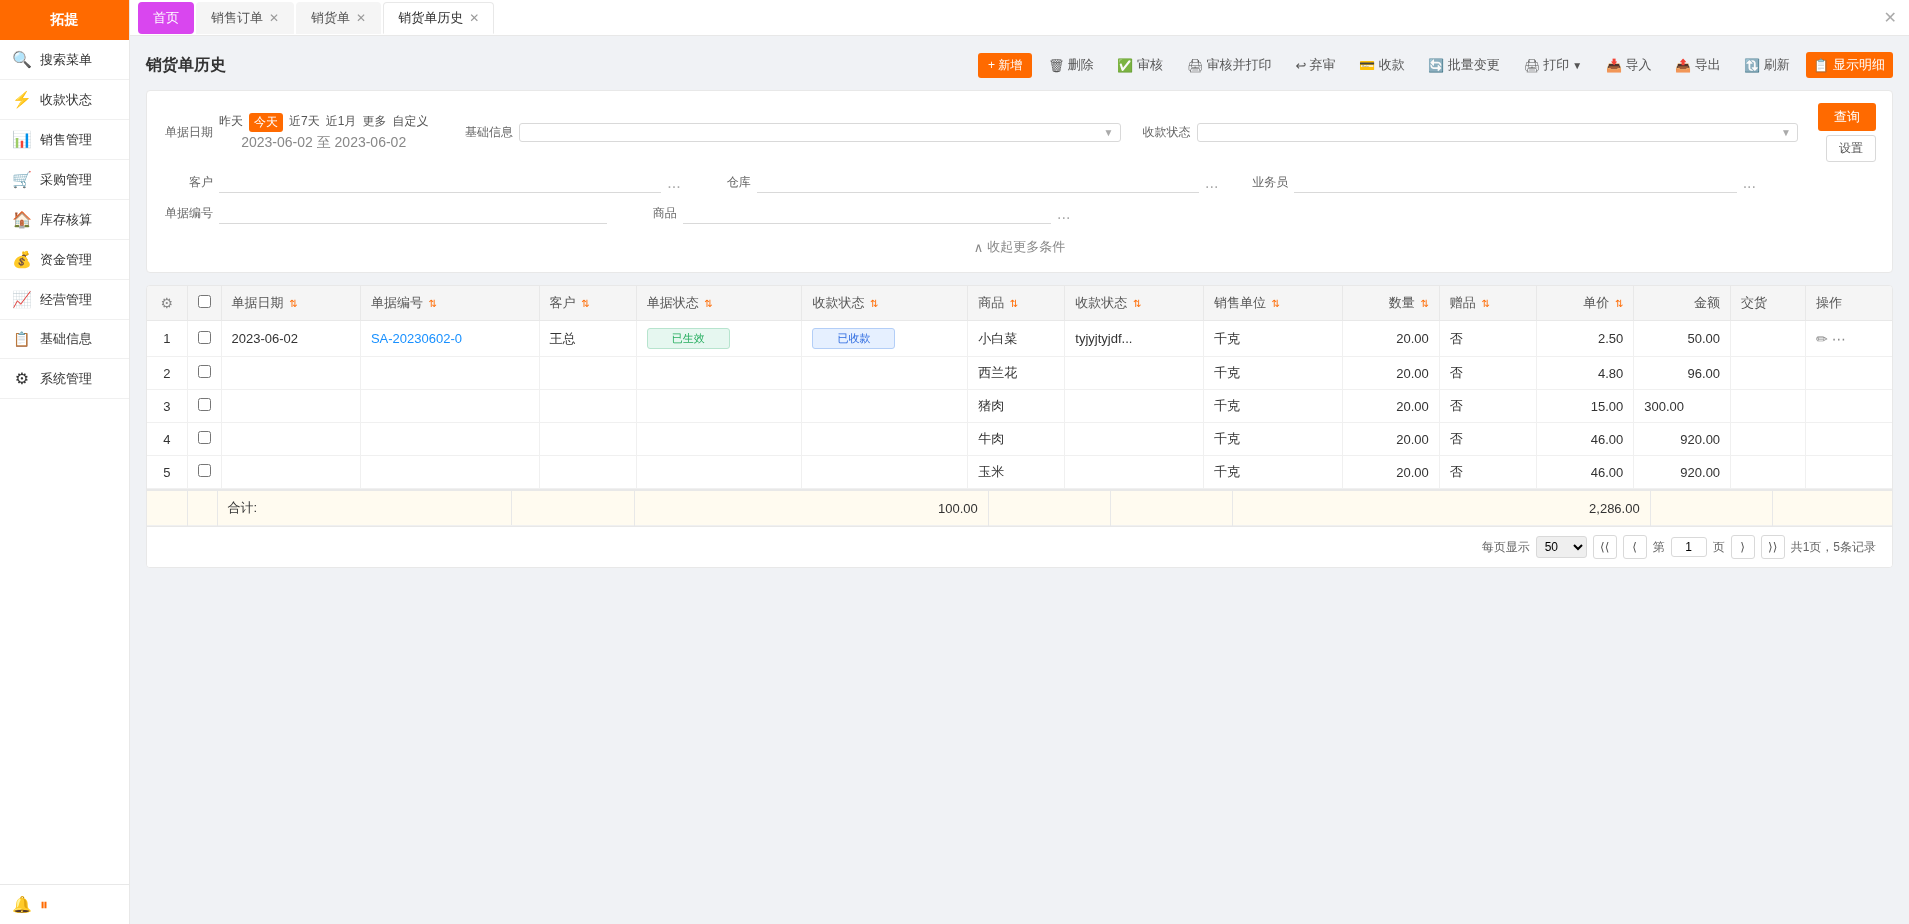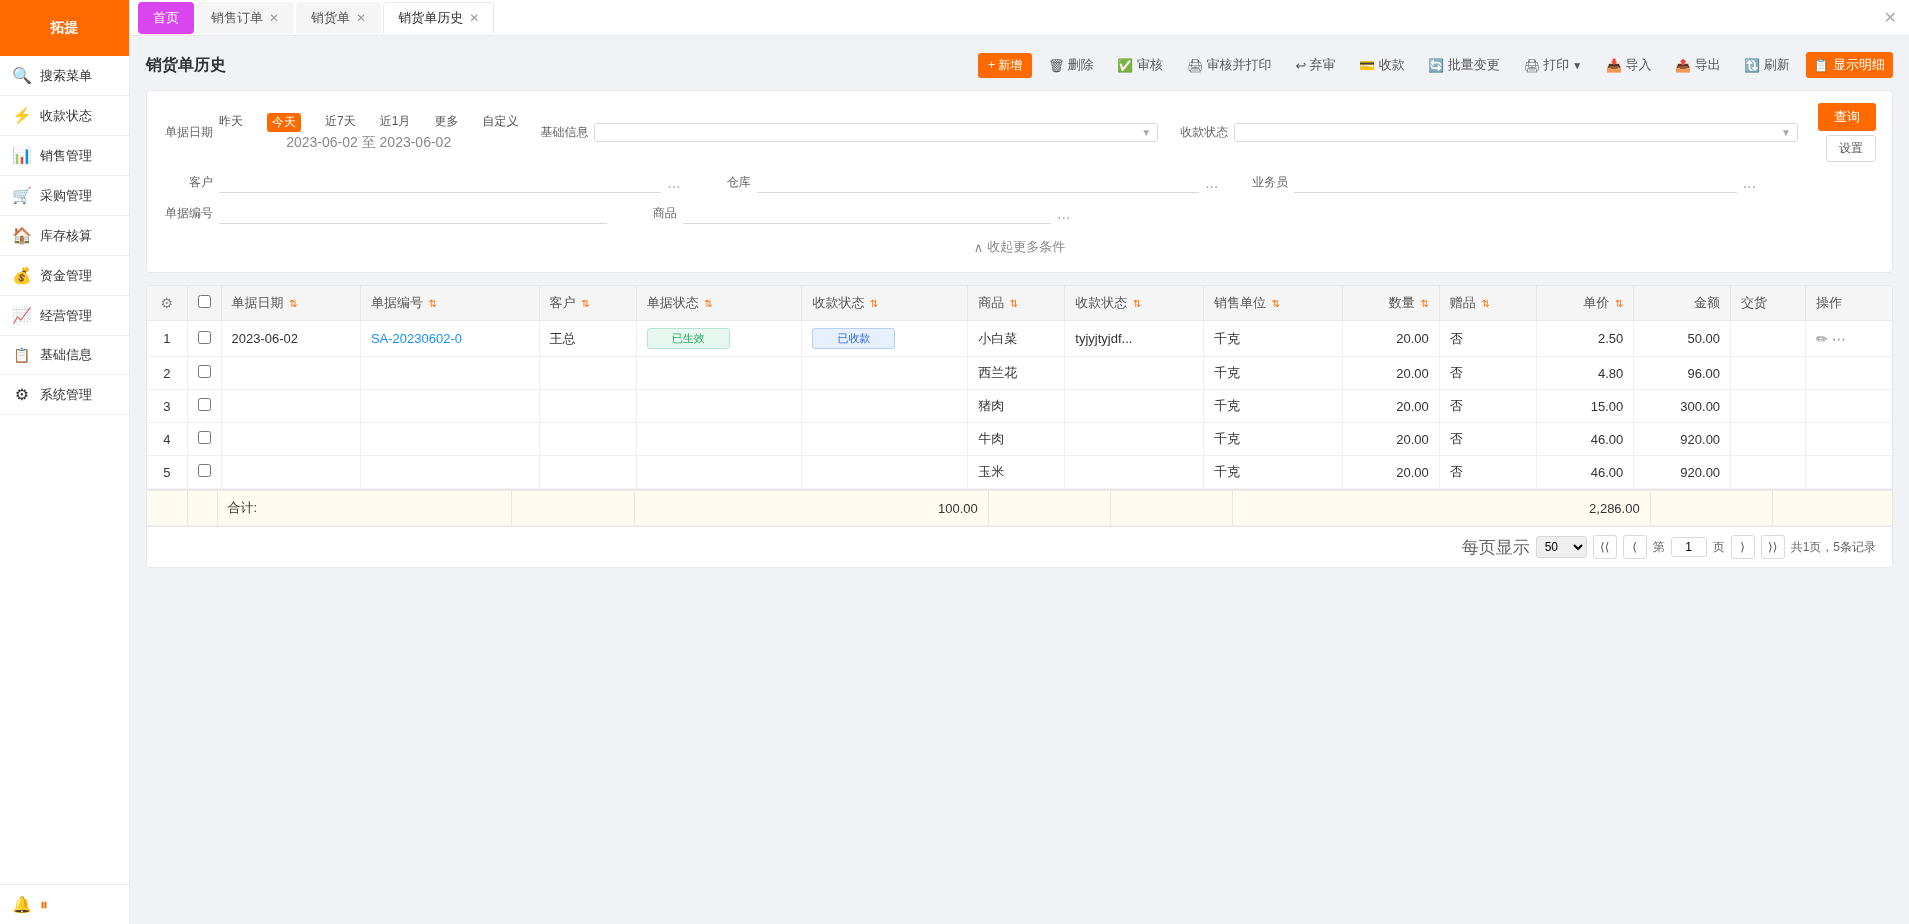--- a/index.html
+++ b/index.html
@@ -9,21 +9,21 @@
     .sidebar {
       width: 130px;
       background: #fff;
       border-right: 1px solid #e8e8e8;
       display: flex;
       flex-direction: column;
       height: 100%;
       flex-shrink: 0;
     }
     .sidebar-logo {
-      height: 56px;
+      height: 40px;
       background: #ff6a00;
       display: flex;
       align-items: center;
       justify-content: center;
       color: #fff;
       font-size: 14px;
       font-weight: bold;
     }
     .sidebar-item {
       display: flex;
@@ -149,21 +149,21 @@
       font-size: 12px;
       outline: none;
       background: transparent;
     }
     .filter-dots { color: #aaa; cursor: pointer; font-size: 16px; line-height: 1; }
     .date-range {
       display: flex;
       align-items: center;
       flex-direction: column;
     }
-    .date-shortcuts { display: flex; gap: 24px; margin-bottom: 2px; }
+    .date-shortcuts { display: flex; gap: 6px; margin-bottom: 2px; }
     .date-shortcut {
       font-size: 12px;
       color: #555;
       cursor: pointer;
     }
     .date-shortcut.active {
       background: #ff6a00;
       color: #fff;
       padding: 1px 5px;
       border-radius: 3px;
@@ -237,21 +237,21 @@
     
     .pagination-bar {
       display: flex;
       align-items: center;
       justify-content: flex-end;
       padding: 8px 16px;
       background: #fff;
       border-top: 1px solid #e8e8e8;
       gap: 6px;
     }
-    .page-size-label { font-size: 17px; color: #666; }
+    .page-size-label { font-size: 12px; color: #666; }
     .page-size-select {
       border: 1px solid #d9d9d9;
       padding: 2px 4px;
       font-size: 12px;
       border-radius: 3px;
     }
     .page-nav-btn {
       width: 24px;
       height: 24px;
       border: 1px solid #d9d9d9;
@@ -632,21 +632,21 @@
     <td></td>
     <td></td>
     <td></td>
     <td></td>
     <td>猪肉</td>
     <td></td>
     <td>千克</td>
     <td style="text-align:right;">20.00</td>
     <td>否</td>
     <td style="text-align:right;">15.00</td>
-    <td style="text-align:right;">300.00</td>
+    <td style="">300.00</td>
     <td></td>
     <td>
       
     </td>
   </tr>
             <tr>
     <td style="text-align:center;">4</td>
     <td style="text-align:center;"><input type="checkbox" style=""></td>
     <td></td>
     <td></td>

